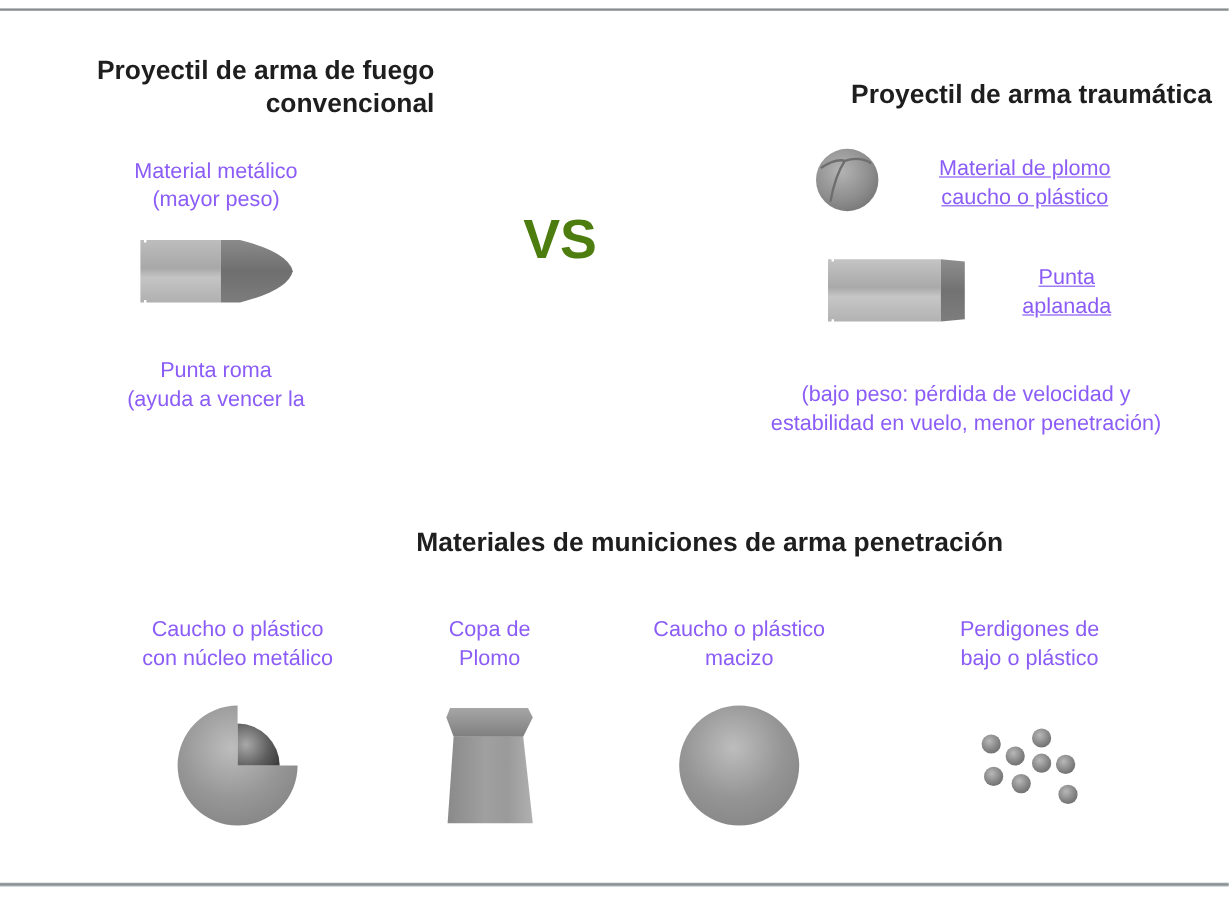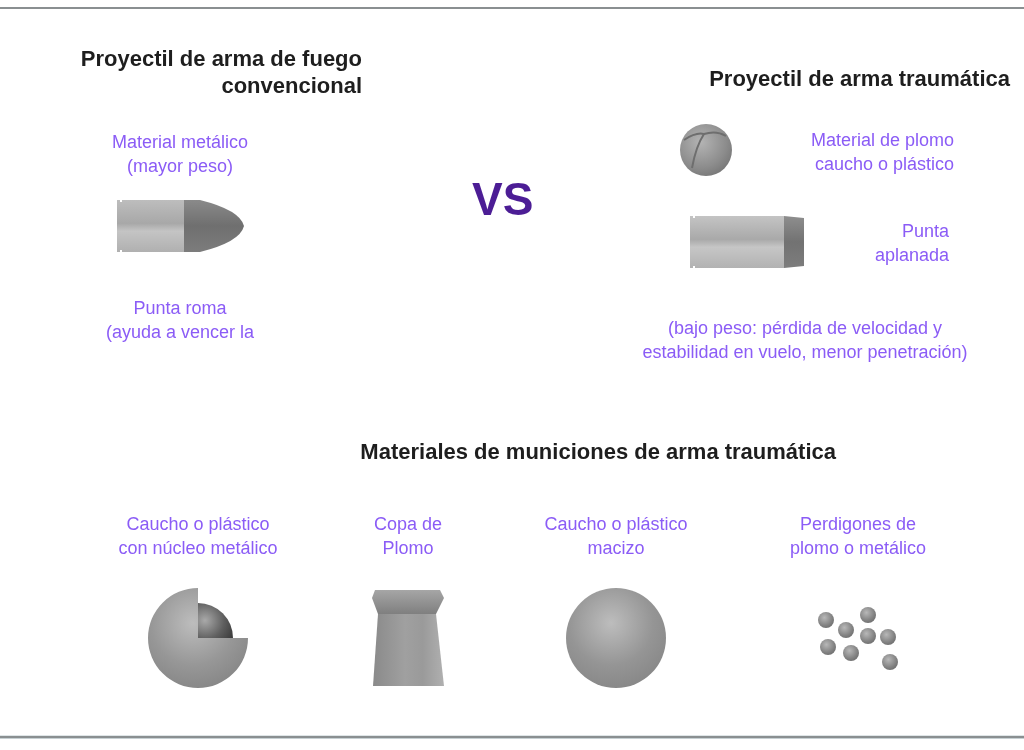--- a/index.html
+++ b/index.html
@@ -4,22 +4,22 @@
   <style>
     html, body { margin: 0; padding: 0; background: #ffffff; }
     body { width: 1024px; height: 750px; position: relative; overflow: hidden;
            font-family: "Liberation Sans", sans-serif; color: #1e1e1e; }
     .rule { position: absolute; left: 0; width: 1024px; height: 2px; background: #8a8f91; }
     .rule.top { top: 7px; }
     .rule.bottom { top: 736px; box-shadow: 0 1px 0 #c7d0d3, 0 -1px 0 #dfe5e7; }
     .abs { position: absolute; }
     .title { font-weight: bold; font-size: 22px; line-height: 27px; text-align: right; color: #1e1e1e; }
     .label { font-size: 18px; line-height: 24px; text-align: center; color: #8b5cf6; }
-    .label.left { text-align: right; }
-    .vs { font-weight: bold; font-size: 46px; color: #4c1d95; margin-left: 36px; }
+    .label.left { text-align: center; text-decoration: underline; }
+    .vs { font-weight: bold; font-size: 46px; color: #4d7c0f; }
     svg { position: absolute; overflow: visible; }
   </style>
 </head>
 <body>
 
 <div class="rule top"></div>
 
 <div class="abs title" style="left:0; top:45px; width:362px;">
   <div>Proyectil de arma de fuego</div>
   <div>convencional</div>
@@ -93,37 +93,37 @@
 <div class="abs label left" style="left:829px; top:219px; width:120px;">
   <div>Punta</div>
   <div>aplanada</div>
 </div>
 
 <div class="abs label" style="left:596px; top:316px; width:418px;">
   <div>(bajo peso: pérdida de velocidad y</div>
   <div>estabilidad en vuelo, menor penetración)</div>
 </div>
 
-<div class="abs title" style="left:200px; top:438px; width:636px;">Materiales de municiones de arma traumática</div>
+<div class="abs title" style="left:200px; top:438px; width:636px;">Materiales de municiones de arma penetración</div>
 
 <div class="abs label" style="left:88px; top:512px; width:220px;">
   <div>Caucho o plástico</div>
   <div>con núcleo metálico</div>
 </div>
 <div class="abs label" style="left:338px; top:512px; width:140px;">
   <div>Copa de</div>
   <div>Plomo</div>
 </div>
 <div class="abs label" style="left:506px; top:512px; width:220px;">
   <div>Caucho o plástico</div>
   <div>macizo</div>
 </div>
 <div class="abs label" style="left:748px; top:512px; width:220px;">
   <div>Perdigones de</div>
-  <div>plomo o metálico</div>
+  <div>bajo o plástico</div>
 </div>
 
 <svg width="120" height="120" style="left:140px; top:580px;">
   <defs>
     <radialGradient id="gOuter" cx="0.45" cy="0.35" r="0.7">
       <stop offset="0" stop-color="#bdbdbd"></stop>
       <stop offset="0.6" stop-color="#979797"></stop>
       <stop offset="1" stop-color="#858585"></stop>
     </radialGradient>
     <radialGradient id="gCore" cx="0.2" cy="0.5" r="0.9">

